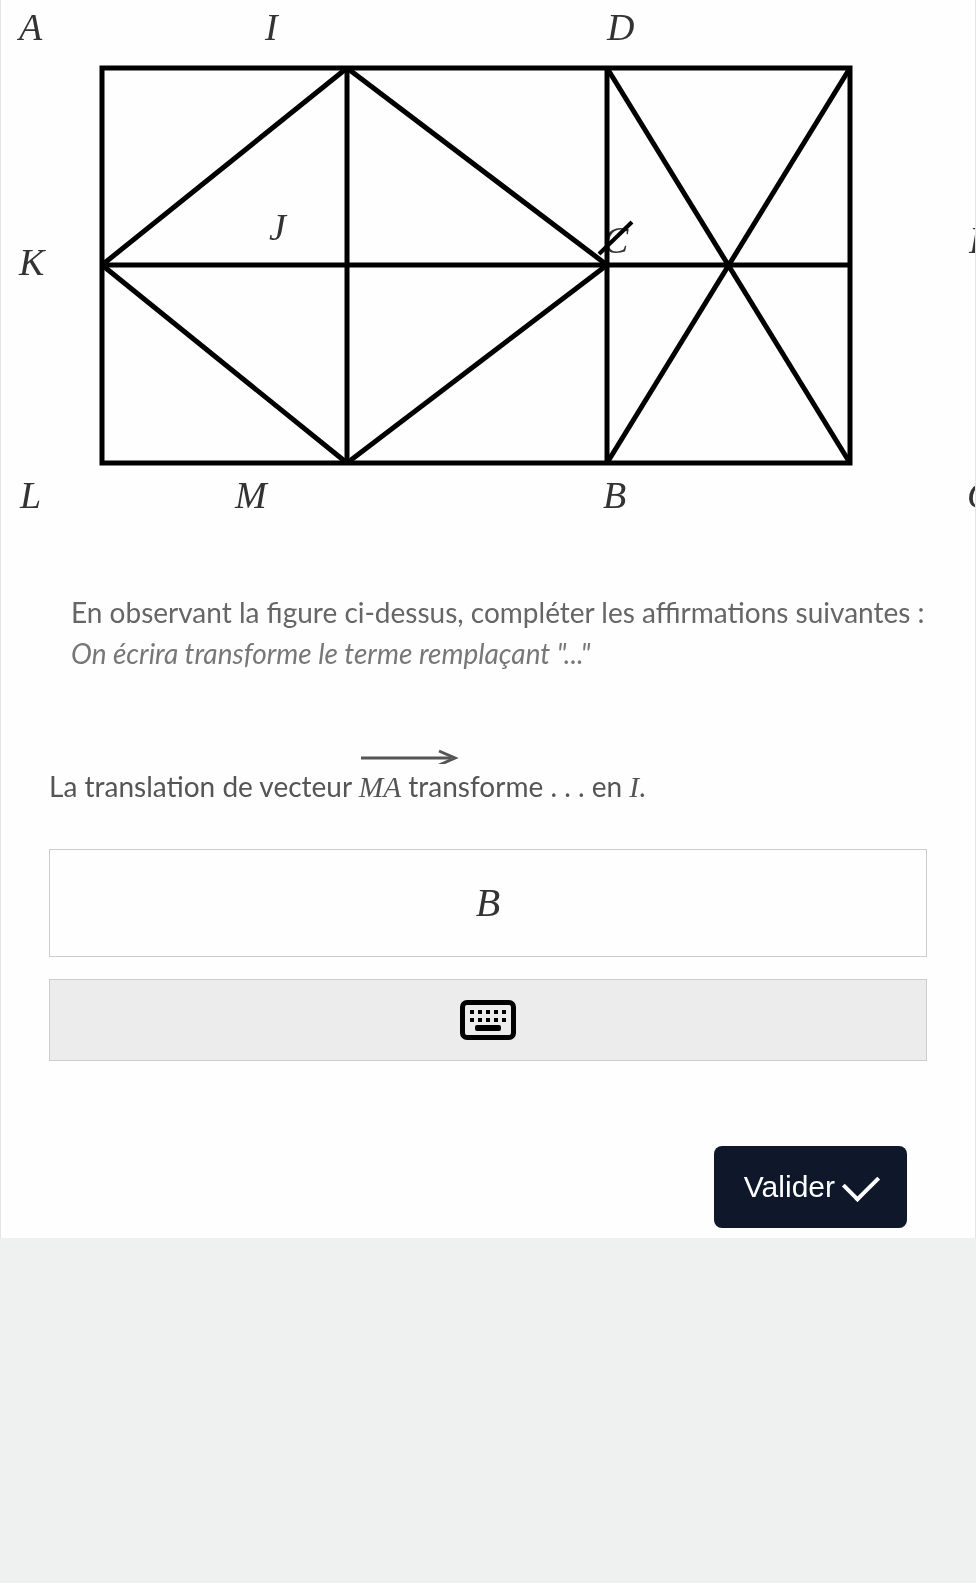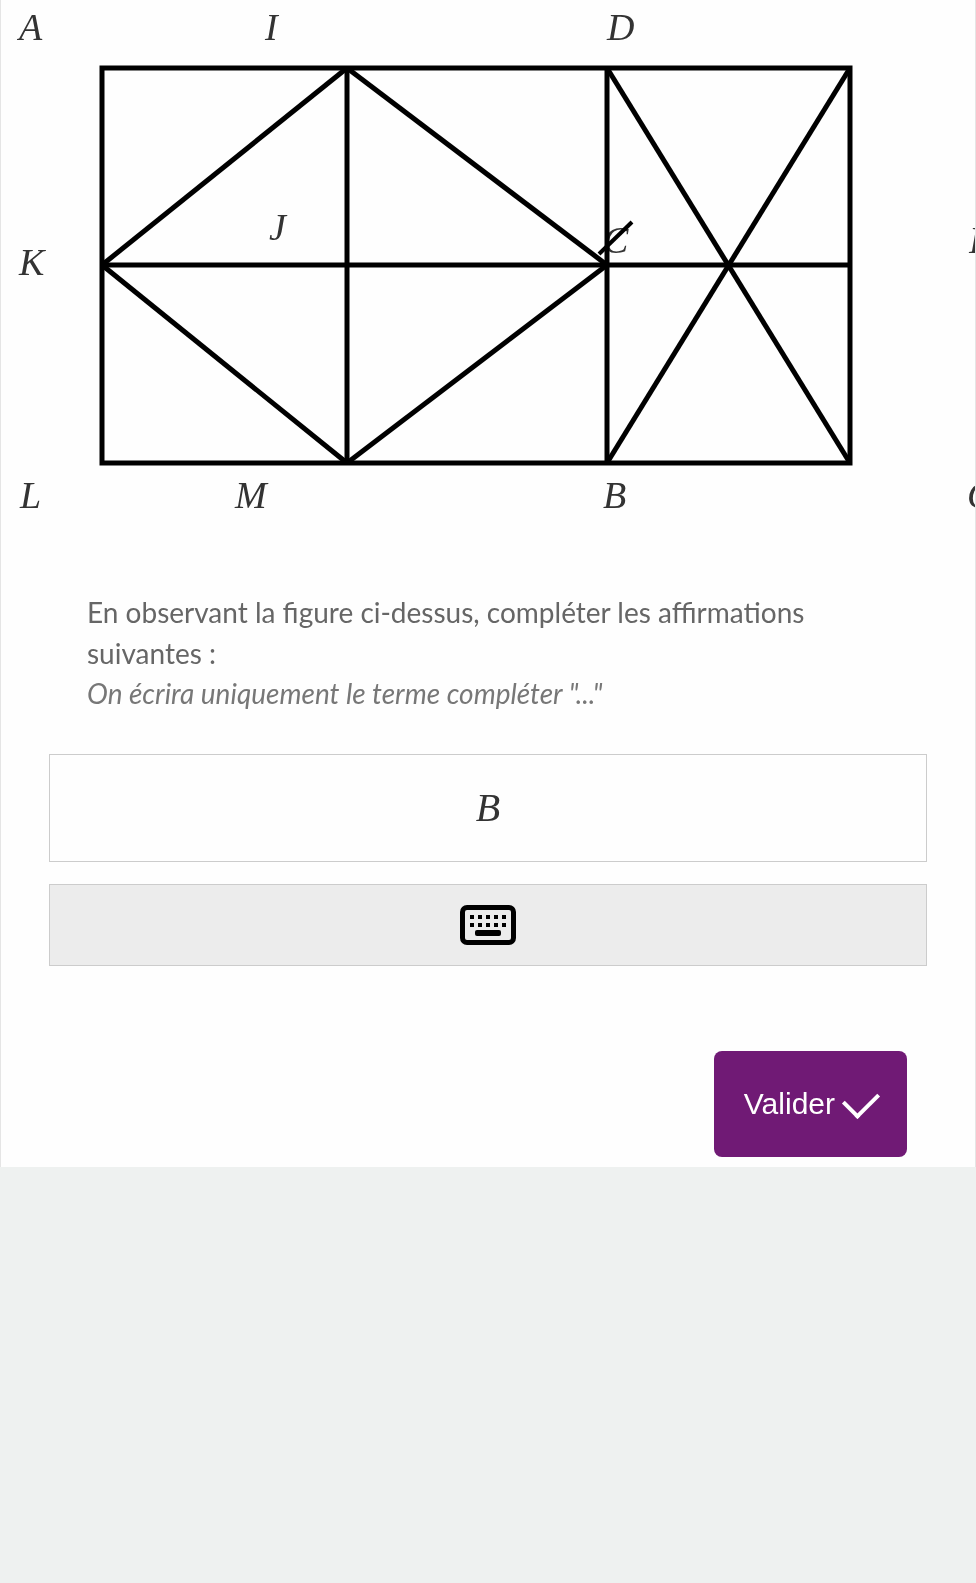--- a/index.html
+++ b/index.html
@@ -26,21 +26,21 @@
     margin-right: -26px;
   }
   svg { display: block; }
   .pt-label {
     font-family: "Times New Roman", serif;
     font-style: italic;
     font-size: 38px;
     fill: #333;
   }
   .instructions {
-    margin: 62px 22px 0 58px;
+    margin: 62px 22px 0 42px;
     color: #666;
   }
   .instructions .italic {
     font-style: italic;
     color: #777;
   }
   .question {
     margin: 75px 0 0 20px;
     color: #555;
   }
@@ -108,26 +108,26 @@
     border-radius: 2px;
   }
   .btn-row {
     margin: 85px 40px 0 0;
     text-align: right;
   }
   .validate-btn {
     display: inline-flex;
     align-items: center;
     gap: 10px;
-    background: #701a75;
+    background: #0f172a;
     color: #fff;
     border: none;
     border-radius: 8px;
     font-size: 30px;
-    padding: 36px 30px;
+    padding: 24px 30px;
     cursor: pointer;
   }
   .question2 {
     margin: 165px 0 0 20px;
     color: #555;
   }
   .check {
     width: 28px;
     height: 18px;
     border-left: 4px solid #fff;
@@ -176,23 +176,37 @@
         <line x1="600" y1="68" x2="843" y2="463"></line>
         <line x1="600" y1="463" x2="843" y2="68"></line>
 
         <line x1="592" y1="254" x2="625" y2="222" stroke-width="4"></line>
       </g>
     </svg>
   </div>
 
   <div class="instructions">
     <div>En observant la figure ci-dessus, compléter les affirmations suivantes :</div>
-    <div class="italic">On écrira uniquement le terme compléter "..."</div>
-  </div>
-
+    <div class="italic">On écrira transforme le terme remplaçant "..."</div>
+  </div>
+
+  <div class="question">
+    <span>La translation de vecteur </span>
+    <span class="vec">
+      <svg class="arrow" viewBox="0 0 100 18" preserveAspectRatio="none">
+        <line x1="2" y1="12" x2="92" y2="12" stroke="#555" stroke-width="3"></line>
+        <polyline points="80,5 96,12 80,19" fill="none" stroke="#555" stroke-width="3"></polyline>
+      </svg>
+      <span class="math-var">M</span><span class="math-var">A</span>
+    </span>
+    <span> transforme </span>
+    <span>. . .</span>
+    <span> en </span>
+    <span class="math-var">I</span><span>.</span>
+  </div>
 
   <div class="answer-box">B</div>
 
   <div class="kbd-box">
     <div class="kbd-icon"></div>
   </div>
 
   <div class="btn-row">
     <button class="validate-btn">
       <span>Valider</span>

